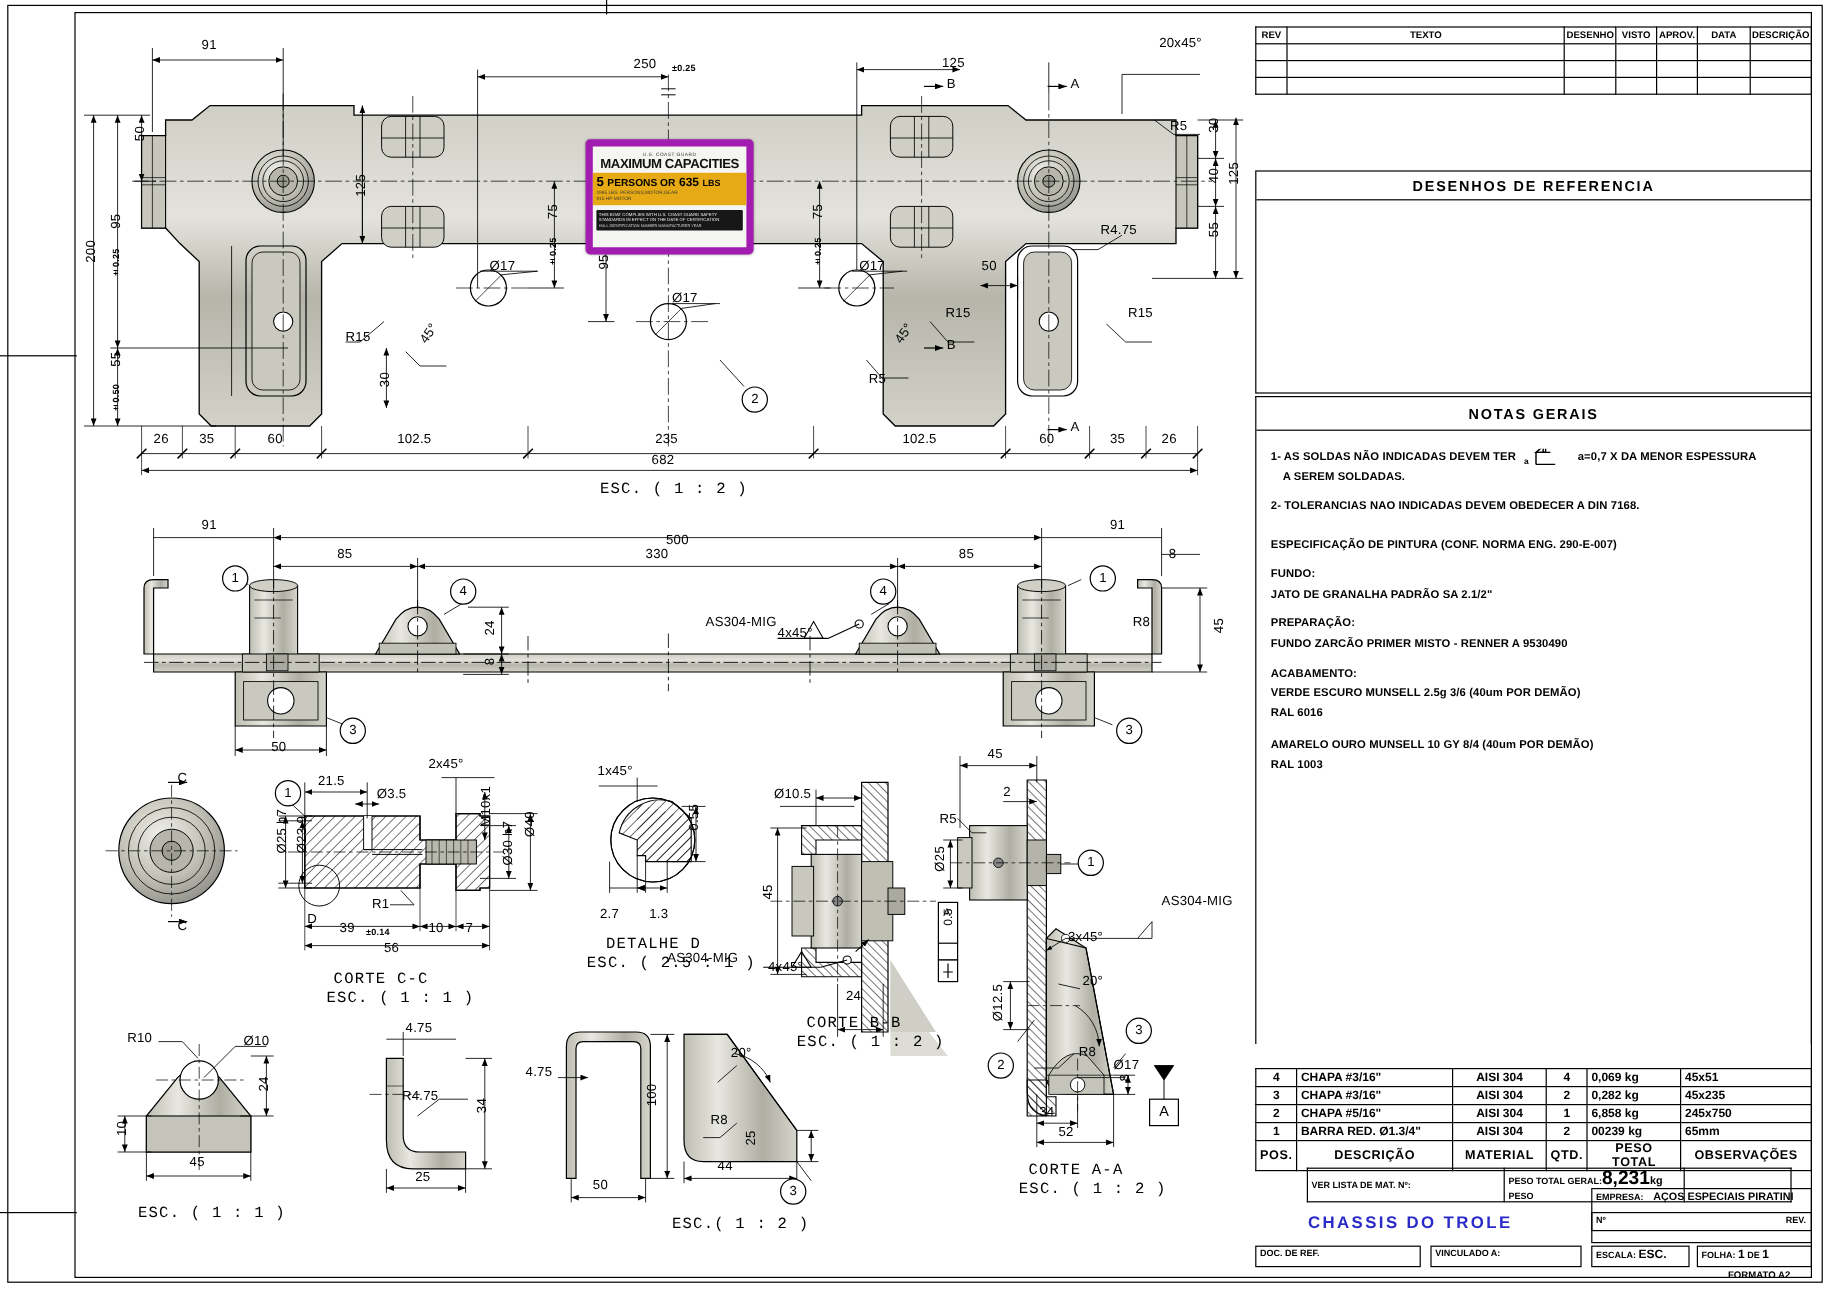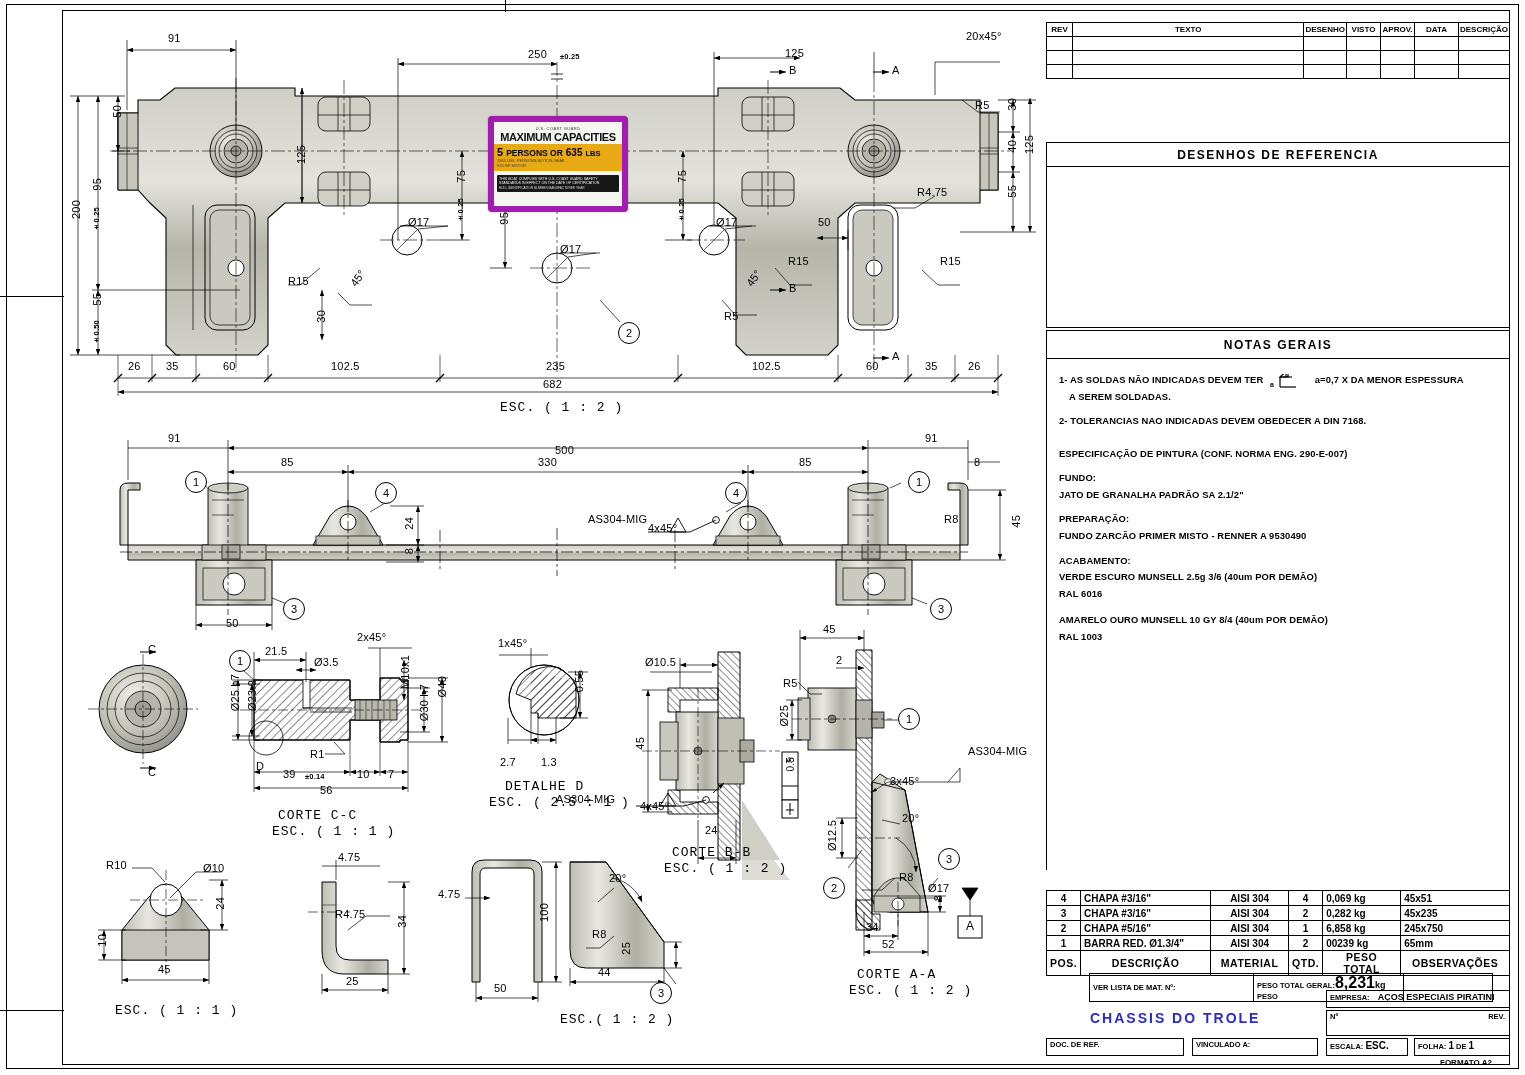--- a/index.html
+++ b/index.html
@@ -1027,21 +1027,21 @@
       <td style="width:150px;">
         <span>PESO TOTAL GERAL:</span><span style="font-size:16px;">8,231</span><span style="font-size:9px;">kg</span>
         <span>PESO</span>
       </td>
       <td></td>
     </tr>
   </tbody>
     </table>
 
   <div class="tb-title">CHASSIS DO TROLE</div>
-  <div class="tb-cell" style="left:1326px; top:990px; width:184px; height:18px;">
+  <div class="tb-cell" style="left:1326px; top:990px; width:184px; height:36px;">
     <span>EMPRESA:</span>
     <span style="font-size:9px; margin-left:6px;">AÇOS ESPECIAIS PIRATINI</span>
   </div>
   <div class="tb-cell" style="left:1326px; top:1010px; width:184px; height:26px;">
     <span>Nº</span>
     <span style="position:absolute; right:4px; top:1px;">REV.</span>
   </div>
   <div class="tb-cell" style="left:1046px; top:1038px; width:138px; height:18px;">
     <span>DOC. DE REF.</span>
   </div>

